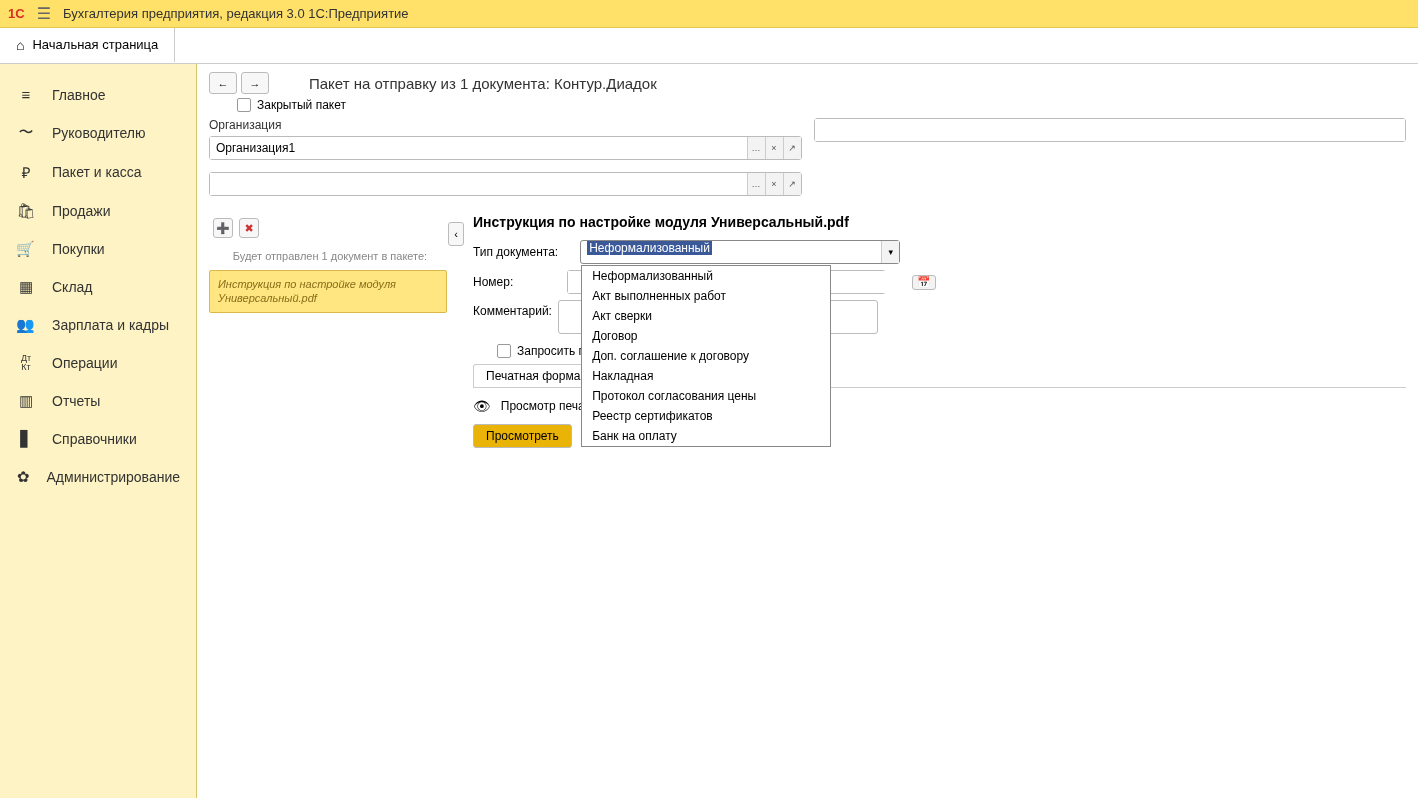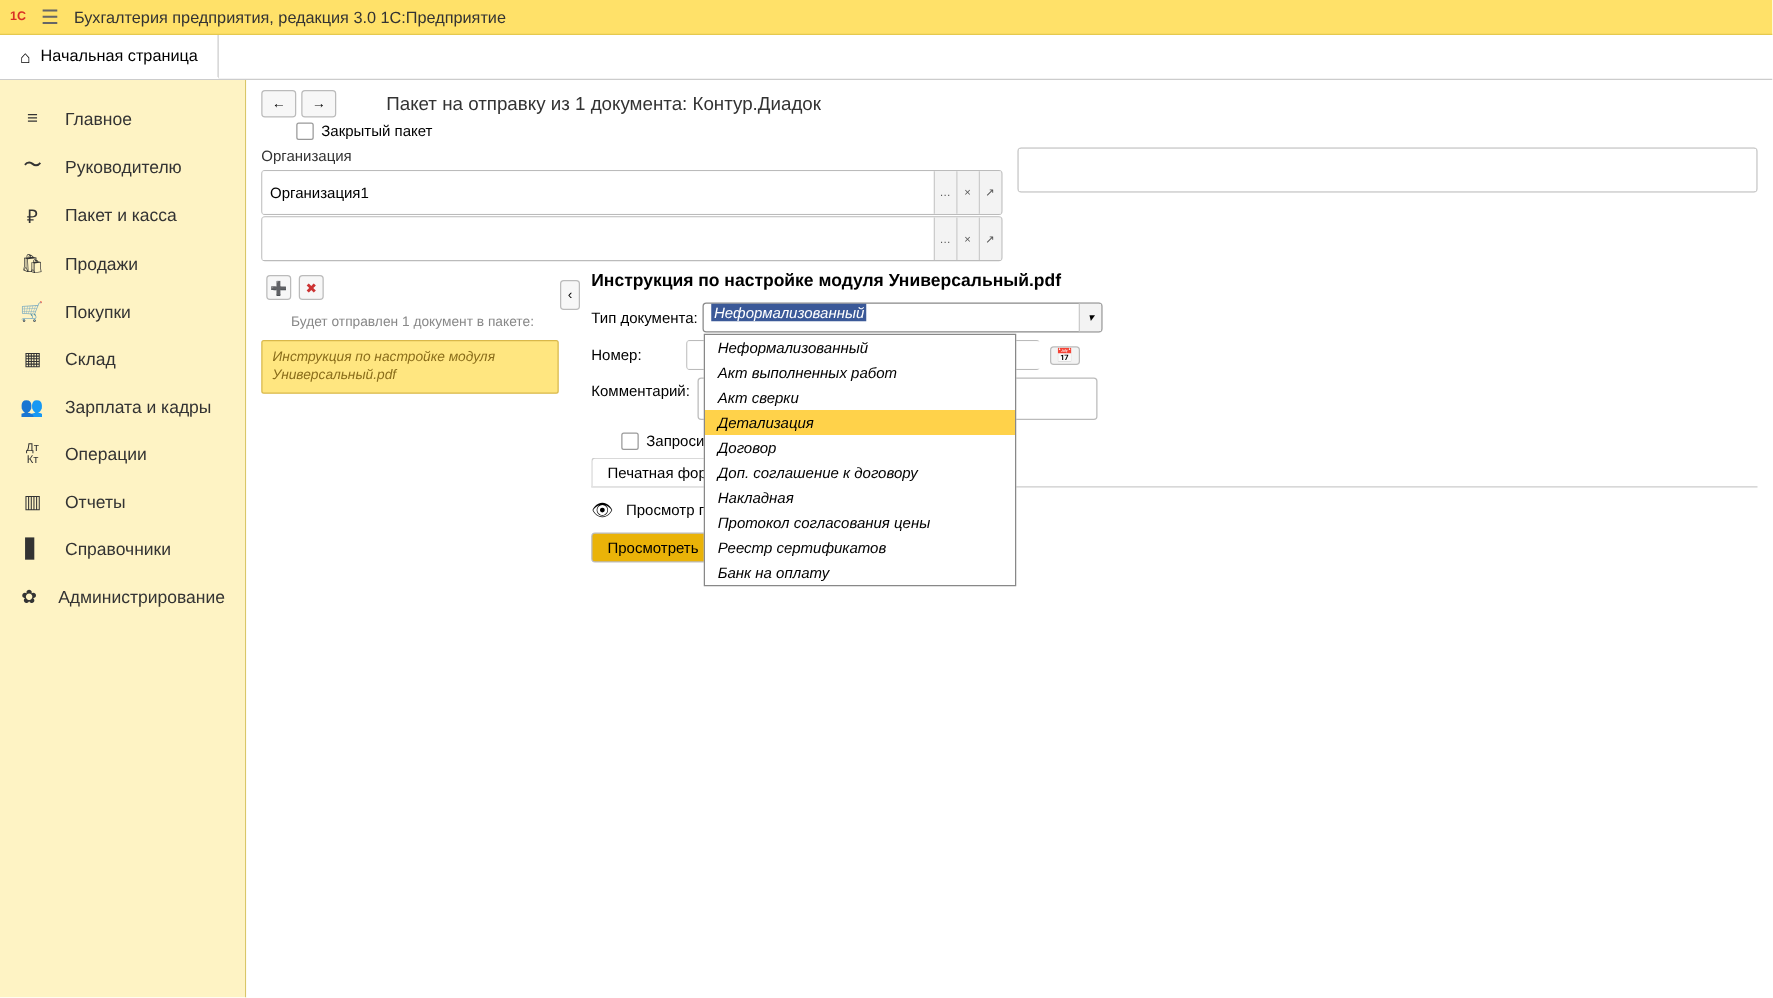--- a/index.html
+++ b/index.html
@@ -1,19 +1,19 @@
 <!DOCTYPE html>
 <html><head>
 <meta charset="utf-8">
 <style>
 * { margin: 0; padding: 0; box-sizing: border-box; font-family: Arial, sans-serif; }
 body { width: 1418px; height: 798px; overflow: hidden; background: #fff; }
 
 .titlebar { height: 28px; background: #ffe169; display: flex; align-items: center; padding: 0 8px; gap: 12px; border-bottom: 1px solid #e5c94f; }
-.titlebar .logo { color: #d93025; font-weight: bold; font-size: 10px; }
+.titlebar .logo { color: #d93025; font-weight: bold; font-size: 13px; }
 .titlebar .hamburger { cursor: pointer; font-size: 16px; color: #666; }
 .titlebar .title { font-size: 13px; color: #333; }
 
 .tabbar { height: 36px; background: #fff; border-bottom: 1px solid #ccc; display: flex; align-items: stretch; }
 .tab { display: flex; align-items: center; gap: 8px; padding: 0 16px; border-right: 1px solid #ccc; background: #f5f5f5; font-size: 13px; }
 .tab.active { background: #fff; border-bottom: 2px solid #fff; }
 .tab .home-icon { font-size: 14px; }
 
 .layout { display: flex; height: calc(100% - 64px); }
 
@@ -26,41 +26,41 @@
 .toolbar-row { display: flex; align-items: center; gap: 4px; margin-bottom: 4px; }
 .nav-btn { width: 28px; height: 22px; border: 1px solid #bbb; border-radius: 3px; background: #f7f7f7; display: flex; align-items: center; justify-content: center; font-size: 11px; cursor: pointer; }
 .page-title { font-size: 15px; font-weight: normal; margin-left: 36px; color: #333; }
 
 .checkbox-row { display: flex; align-items: center; gap: 6px; font-size: 12px; margin: 4px 0 6px 4px; padding-left: 24px; }
 .checkbox { width: 14px; height: 14px; border: 1px solid #999; border-radius: 2px; }
 
 .form-grid { display: flex; gap: 12px; margin-bottom: 6px; }
 .form-col { flex: 1; }
 .form-label { font-size: 12px; color: #333; margin-bottom: 4px; display: block; }
-.field-wrap { display: flex; align-items: stretch; height: 36px; border: 1px solid #bbb; border-radius: 3px; margin-bottom: 1px; }
+.field-wrap { display: flex; align-items: stretch; height: 24px; border: 1px solid #bbb; border-radius: 3px; margin-bottom: 12px; }
 .field-input { flex: 1; border: none; padding: 0 6px; font-size: 12px; outline: none; background: #fff; }
 .field-btn { width: 18px; border-left: 1px solid #ccc; background: #f3f3f3; display: flex; align-items: center; justify-content: center; font-size: 9px; cursor: pointer; color: #555; }
 
 .split-area { display: flex; gap: 0; margin-top: 6px; }
 .left-panel { width: 238px; }
 .action-bar { display: flex; gap: 6px; margin-bottom: 8px; padding: 4px; }
 .round-btn { width: 20px; height: 20px; border-radius: 3px; border: 1px solid #bbb; display: flex; align-items: center; justify-content: center; font-size: 11px; cursor: pointer; background: #f7f7f7; }
 .round-btn.green { color: #2a8f2a; }
 .round-btn.red { color: #c33; }
 .hint-text { font-size: 11px; color: #888; margin: 4px 0 8px 4px; text-align: center; }
 .doc-list-item { background: #ffe680; border: 1px solid #d9b84a; padding: 6px 8px; font-size: 11px; font-style: italic; color: #8a6d1a; border-radius: 2px; line-height: 1.3; }
 
 .divider-handle { width: 18px; display: flex; align-items: flex-start; justify-content: center; padding-top: 8px; }
 .divider-handle .chev { width: 16px; height: 24px; border: 1px solid #bbb; border-radius: 3px; display: flex; align-items: center; justify-content: center; font-size: 11px; background: #f7f7f7; cursor: pointer; }
 
 .right-panel { flex: 1; padding-left: 8px; }
 .doc-title { font-size: 14px; font-weight: bold; margin-bottom: 10px; }
-.form-row { display: flex; align-items: center; gap: 4px; margin-bottom: 6px; font-size: 12px; }
+.form-row { display: flex; align-items: center; gap: 22px; margin-bottom: 6px; font-size: 12px; }
 .form-row label { min-width: 72px; }
-.combo-wrap { width: 320px; height: 24px; border: 1px solid #888; border-radius: 3px; display: flex; position: relative; font-style: italic; }
+.combo-wrap { width: 320px; height: 24px; border: 1px solid #888; border-radius: 3px; display: flex; position: relative; }
 .combo-input { flex: 1; border: none; padding: 0 6px; font-size: 12px; outline: none; }
 .combo-input .selected { background: #3b5998; color: #fff; padding: 0 2px; display: inline-block; }
 .combo-dd { width: 18px; border-left: 1px solid #ccc; background: #f3f3f3; display: flex; align-items: center; justify-content: center; font-size: 9px; cursor: pointer; }
 
 .dropdown-list { position: absolute; top: 24px; left: 0; width: 250px; background: #fff; border: 1px solid #888; z-index: 100; }
 .dropdown-list .opt { padding: 3px 10px; font-size: 12px; cursor: pointer; }
 .dropdown-list .opt.highlight { background: #ffd24a; }
 
 .num-field { width: 140px; height: 24px; border: 1px solid #bbb; border-radius: 3px; display: flex; }
 .num-field input { flex: 1; border: none; padding: 0 6px; font-size: 12px; outline: none; }
@@ -198,21 +198,20 @@
 
         <div class="form-row">
           <label>Тип документа:</label>
           <div class="combo-wrap">
             <div class="combo-input"><span class="selected">Неформализованный</span></div>
             <div class="combo-dd">▾</div>
             <div class="dropdown-list">
               <div class="opt">Неформализованный</div>
               <div class="opt">Акт выполненных работ</div>
               <div class="opt">Акт сверки</div>
-              <div class="opt highlight">Детализация</div>
               <div class="opt">Договор</div>
               <div class="opt">Доп. соглашение к договору</div>
               <div class="opt">Накладная</div>
               <div class="opt">Протокол согласования цены</div>
               <div class="opt">Реестр сертификатов</div>
               <div class="opt">Банк на оплату</div>
             </div>
           </div>
         </div>
 

